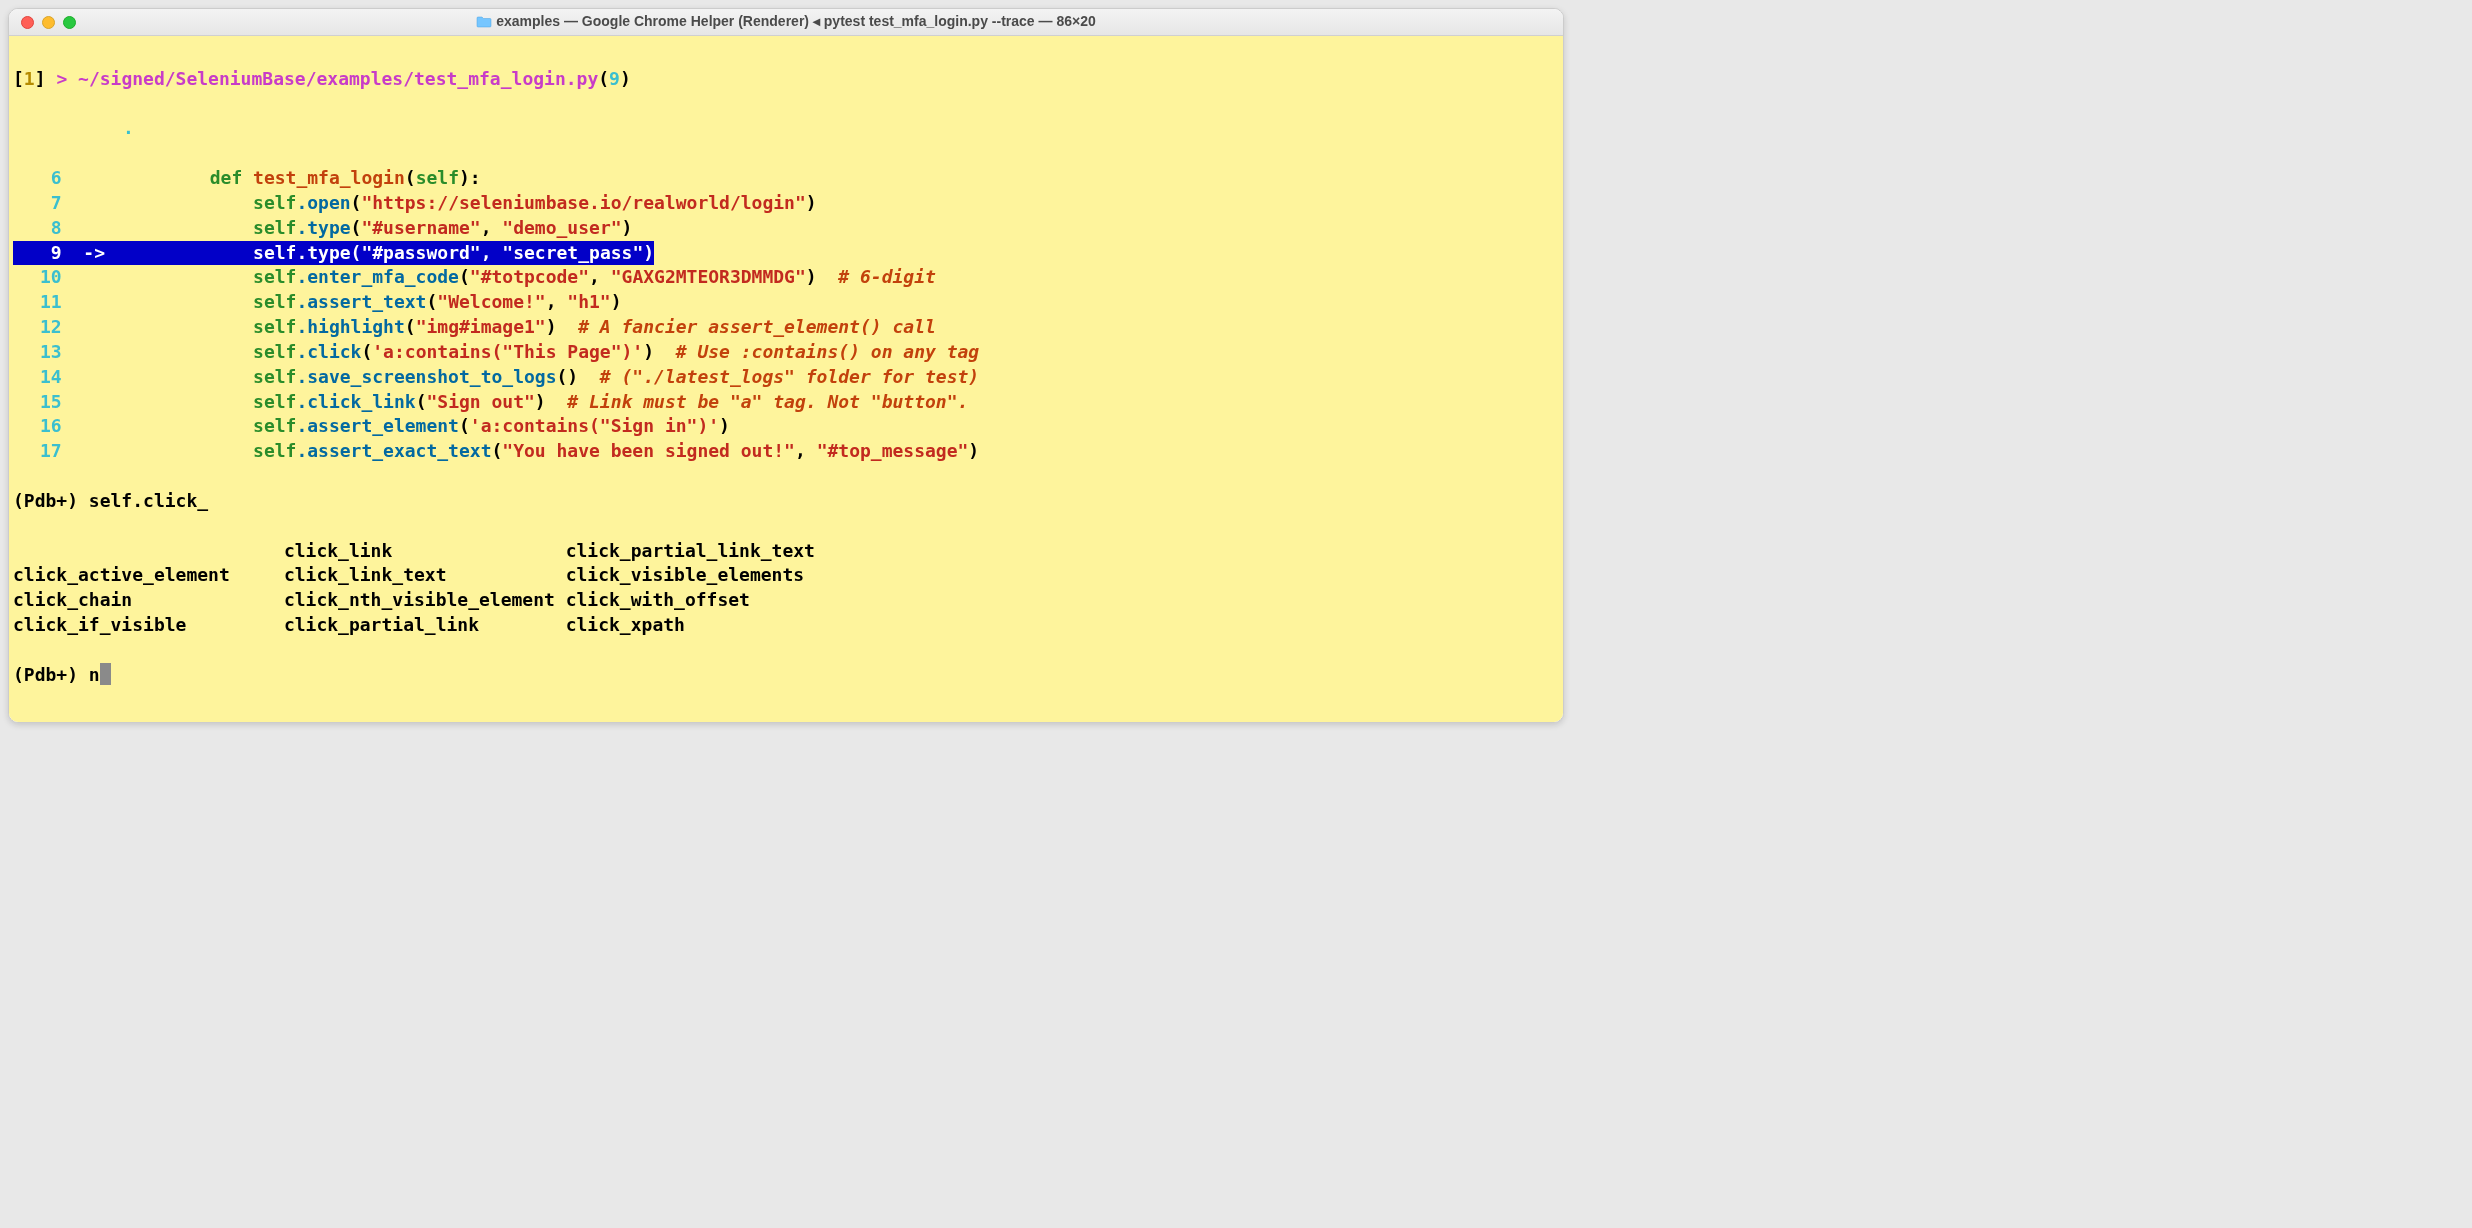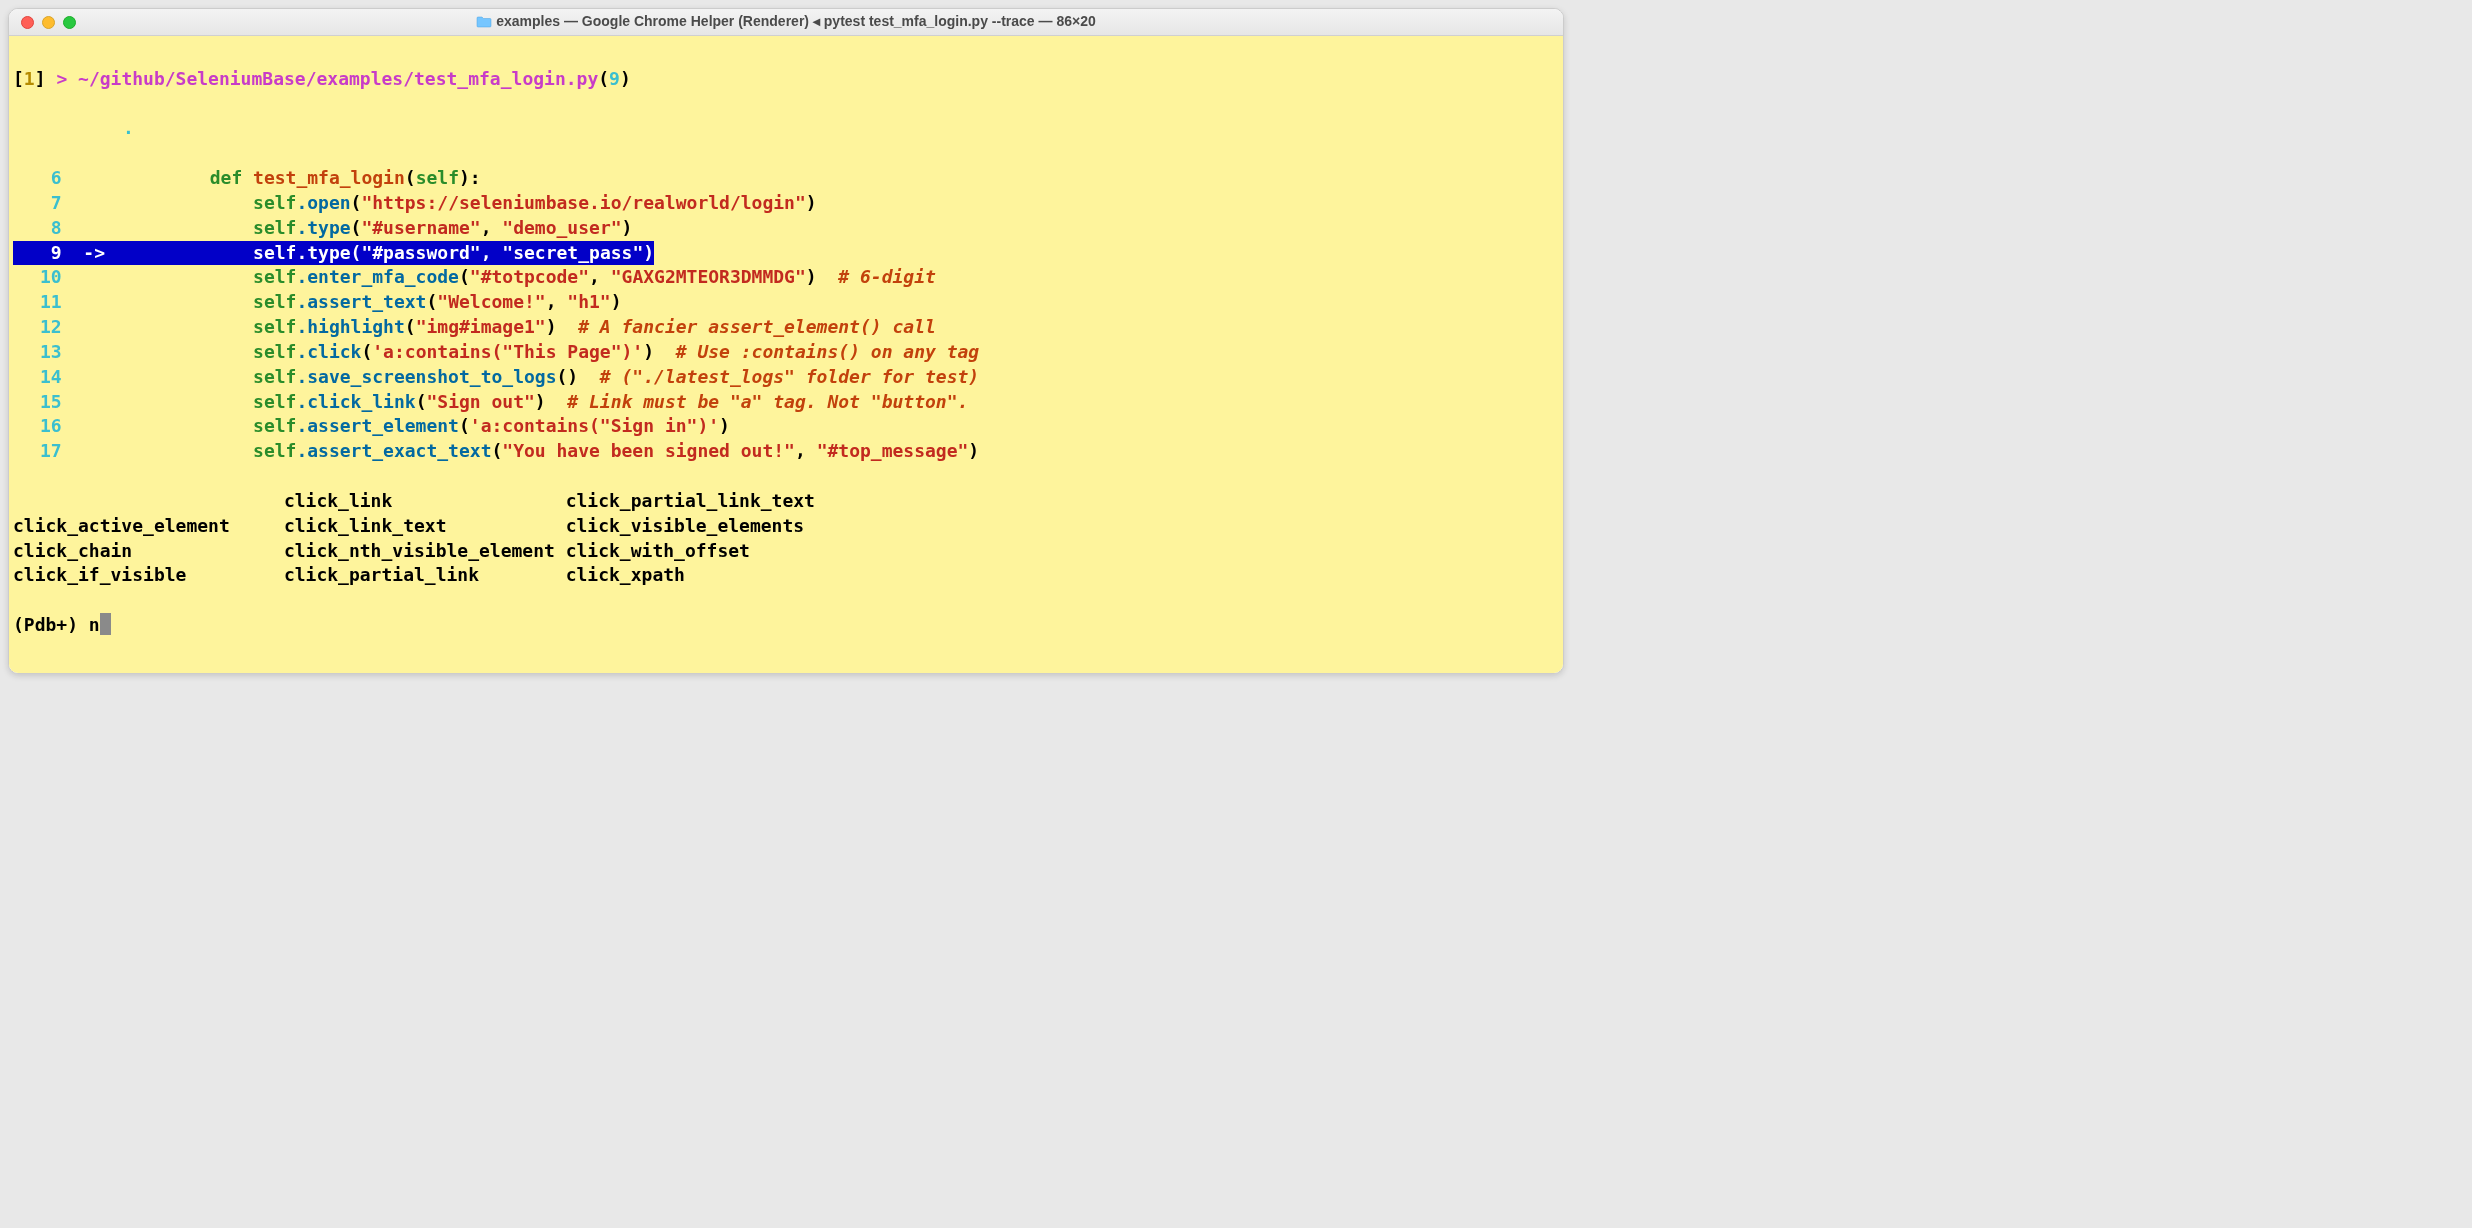--- a/index.html
+++ b/index.html
@@ -91,22 +91,23 @@
     <div class="title">
       <span class="folder-icon">
         <svg width="16" height="12" viewBox="0 0 16 12">
             <path d="M1 2a1 1 0 011-1h4l1.5 1.5H14a1 1 0 011 1V10a1 1 0 01-1 1H2a1 1 0 01-1-1V2z" fill="#76c6ff" stroke="#4aa3e0" stroke-width=".5"></path>
           </svg>
       </span><span>examples — Google Chrome Helper (Renderer) ◂ pytest test_mfa_login.py --trace — 86×20</span>
     </div>
   </div>
 
   <div class="term">
-<span class="row"><span class="plain">[</span><span class="hdr1">1</span><span class="plain">] </span><span class="hdr2">&gt;</span><span> </span><span class="hdr2">~/github/SeleniumBase/examples/test_mfa_login.py</span><span class="plain">(</span><span class="hdr3">9</span><span class="plain">)</span></span>
+<span class="row"><span class="plain">[</span><span class="hdr1">1</span><span class="plain">] </span><span class="hdr2">&gt;</span><span> </span><span class="hdr2">~/signed/SeleniumBase/examples/test_mfa_login.py</span><span class="plain">(</span><span class="hdr3">9</span><span class="plain">)</span></span>
 <span class="row ellip"><span class="gutter"> </span><span class="lnum">.</span></span>
 <span id="code-lines"><span class="row"><span class="gutter"><span class="lnum">6</span>    </span>        <span class="kw">def </span><span class="fn">test_mfa_login</span><span class="par">(</span><span class="self">self</span><span class="par">):</span></span><span class="row"><span class="gutter"><span class="lnum">7</span>    </span>            <span class="self">self</span><span class="method">.open</span><span class="par">(</span><span class="str">"https://seleniumbase.io/realworld/login"</span><span class="par">)</span></span><span class="row"><span class="gutter"><span class="lnum">8</span>    </span>            <span class="self">self</span><span class="method">.type</span><span class="par">(</span><span class="str">"#username"</span><span class="par">, </span><span class="str">"demo_user"</span><span class="par">)</span></span><span class="row"><span class="cur"><span class="gutter"><span class="lnum">9</span>  <span class="arrow">-&gt;</span></span>            <span class="self">self</span><span class="method">.type</span><span class="par">(</span><span class="str">"#password"</span><span class="par">, </span><span class="str">"secret_pass"</span><span class="par">)</span></span></span><span class="row"><span class="gutter"><span class="lnum">10</span>    </span>            <span class="self">self</span><span class="method">.enter_mfa_code</span><span class="par">(</span><span class="str">"#totpcode"</span><span class="par">, </span><span class="str">"GAXG2MTEOR3DMMDG"</span><span class="par">)</span><span class="cmt">  # 6-digit</span></span><span class="row"><span class="gutter"><span class="lnum">11</span>    </span>            <span class="self">self</span><span class="method">.assert_text</span><span class="par">(</span><span class="str">"Welcome!"</span><span class="par">, </span><span class="str">"h1"</span><span class="par">)</span></span><span class="row"><span class="gutter"><span class="lnum">12</span>    </span>            <span class="self">self</span><span class="method">.highlight</span><span class="par">(</span><span class="str">"img#image1"</span><span class="par">)</span><span class="cmt">  # A fancier assert_element() call</span></span><span class="row"><span class="gutter"><span class="lnum">13</span>    </span>            <span class="self">self</span><span class="method">.click</span><span class="par">(</span><span class="str">'a:contains("This Page")'</span><span class="par">)</span><span class="cmt">  # Use :contains() on any tag</span></span><span class="row"><span class="gutter"><span class="lnum">14</span>    </span>            <span class="self">self</span><span class="method">.save_screenshot_to_logs</span><span class="par">(</span><span class="par">)</span><span class="cmt">  # ("./latest_logs" folder for test)</span></span><span class="row"><span class="gutter"><span class="lnum">15</span>    </span>            <span class="self">self</span><span class="method">.click_link</span><span class="par">(</span><span class="str">"Sign out"</span><span class="par">)</span><span class="cmt">  # Link must be "a" tag. Not "button".</span></span><span class="row"><span class="gutter"><span class="lnum">16</span>    </span>            <span class="self">self</span><span class="method">.assert_element</span><span class="par">(</span><span class="str">'a:contains("Sign in")'</span><span class="par">)</span></span><span class="row"><span class="gutter"><span class="lnum">17</span>    </span>            <span class="self">self</span><span class="method">.assert_exact_text</span><span class="par">(</span><span class="str">"You have been signed out!"</span><span class="par">, </span><span class="str">"#top_message"</span><span class="par">)</span></span></span>
+<span class="row bottoms"><span class="plain">(Pdb+) </span><span class="plain">self.click_</span></span>
 <div id="completions-block" class="completions">                         click_link                click_partial_link_text
 click_active_element     click_link_text           click_visible_elements
 click_chain              click_nth_visible_element click_with_offset
 click_if_visible         click_partial_link        click_xpath</div>
 <span class="row bottoms"><span class="plain">(Pdb+) </span><span class="plain">n</span><span class="cursor-block"></span></span>
 </div>
 </div>
 
 </body></html>

